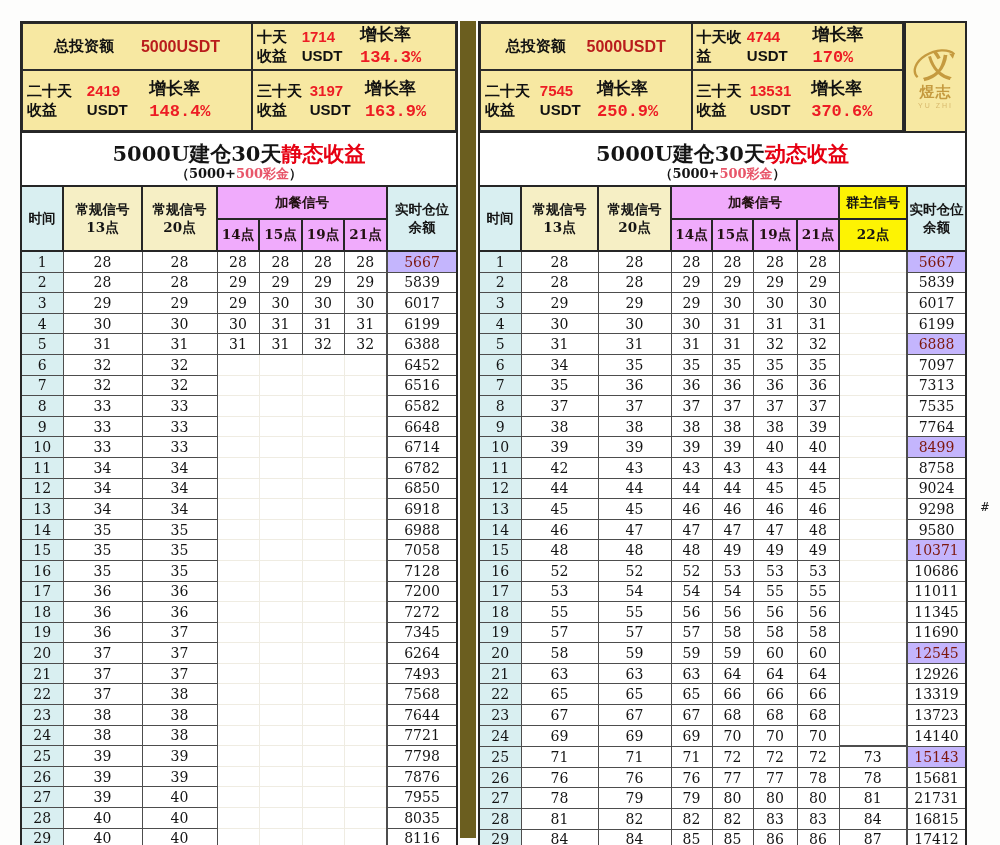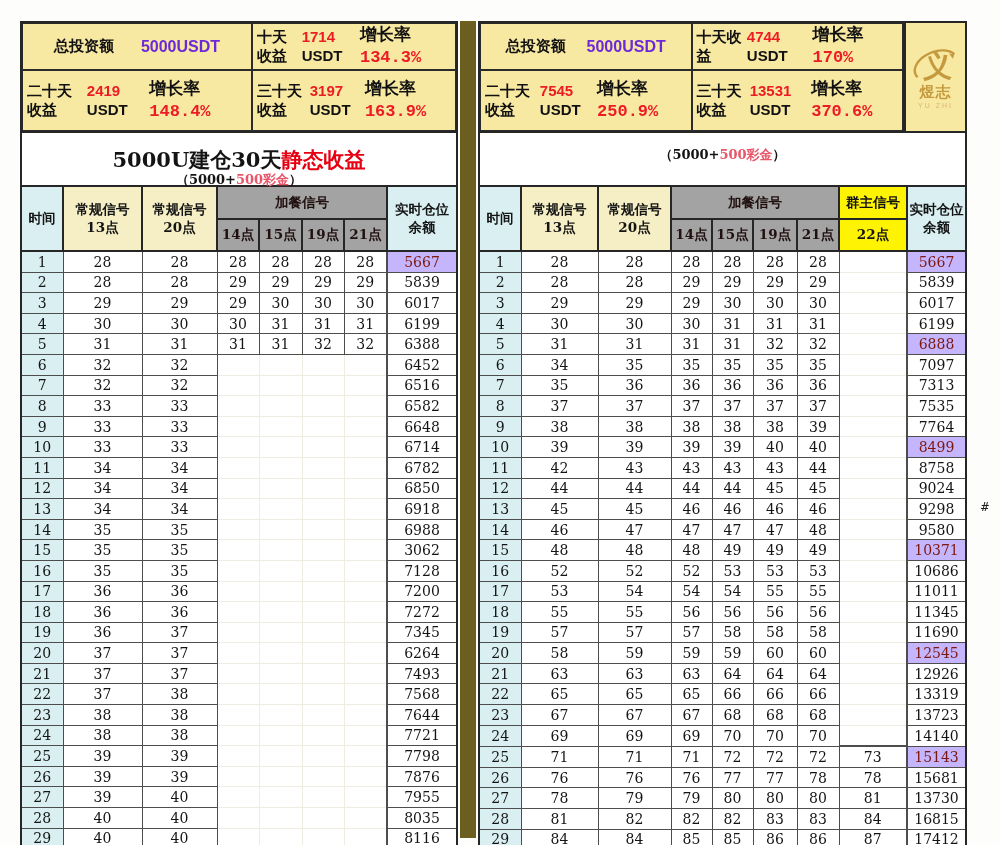--- a/index.html
+++ b/index.html
@@ -11,46 +11,46 @@
   .panel-right{left:478px;width:489px;}
   .divider{position:absolute;left:460px;top:21px;width:16px;height:817px;background:#6b5e1f;}
   
   .summary-wrap{display:flex;width:100%;}
   .summary{display:grid;border:2px solid #262626;background:#f7e8a2;flex:1;
            grid-template-columns:53% 47%;grid-template-rows:47px 61px;}
   .panel-right .summary{grid-template-columns:50% 50%;}
   .sum-cell{border:1px solid #2b2b2b;background:#f7e8a2;display:flex;align-items:center;
             justify-content:space-evenly;padding:0 4px;box-sizing:border-box;}
   .sum-label{font-family:"Liberation Sans",sans-serif;font-weight:bold;font-size:15px;color:#111;}
-  .sum-plain-value{font-family:"Liberation Sans",sans-serif;font-weight:bold;font-size:16px;color:#6d28d9;}
+  .sum-plain-value{font-family:"Liberation Sans",sans-serif;font-weight:bold;font-size:16px;color:#b91c1c;}
   .sum-val-block{display:flex;flex-direction:row;align-items:center;line-height:1.25;}
   .amount-line{font-family:"Liberation Sans",sans-serif;font-weight:bold;font-size:15px;color:#111;}
   .amount-num{color:#ed1c24;}
   .rate-line{font-family:Liberation Mono, monospace;font-weight:bold;font-size:17px;color:#111;}
   .rate-num{color:#ed1c24;}
   .logo-cell{width:62px;box-sizing:border-box;border:2px solid #262626;border-left-width:1px;
              background:#f7e8a2;display:flex;flex-direction:column;align-items:center;justify-content:center;}
   .logo-name{font-weight:bold;font-size:15px;color:#c59a3f;letter-spacing:1px;line-height:1;}
   .logo-latin{font-family:"Liberation Sans",sans-serif;font-size:7px;color:#d8b96d;letter-spacing:2px;margin-top:2px;}
   
   .title-band{border:2px solid #262626;border-top-width:0;border-bottom-width:0;background:#fff;
-              height:52px;box-sizing:border-box;text-align:center;padding-top:14px;}
+              height:52px;box-sizing:border-box;text-align:center;padding-top:8px;}
   .title-line{font-size:21px;font-weight:bold;line-height:1.2;}
   .title-red{color:#e60012;}
   .subtitle-line{font-size:13px;font-weight:bold;line-height:1.2;}
   .subtitle-red{color:#e8566a;}
   
   table.main{border-collapse:collapse;table-layout:fixed;width:100%;height:653px;
              border:2px solid #262626;background:#fff;}
   table.main th{border:2px solid #262626;font-size:13.5px;font-weight:bold;padding:0;line-height:1.3;}
   table.main td{border:1px solid #4d4d4d;text-align:center;font-size:14px;padding:0;height:19.6px;}
   tr.h-top{height:33px;} tr.h-bot{height:32px;}
   .h-cyan{background:#d9eff1;}
   .h-cream{background:#f6efc5;}
-  .h-red{background:#a3a3a3;color:#201010;}
+  .h-red{background:#f0abfc;color:#201010;}
   .h-yellow{background:#fdf303;}
   .t-col{background:#d9eff1;}
   .col-bal{border-left-width:2px !important;}
   .hl{background:#c4b5fd;color:#7c170e;}
   .ghost{border-top-color:#efece2 !important;border-bottom-color:#efece2 !important;
          border-right-color:#efece2 !important;border-left-color:#efece2 !important;}
   td.after-solid{border-left-color:#4d4d4d !important;}
   .ghost-v{border-top-style:none !important;border-bottom-color:#efece2 !important;}
   .thick-top{border-top-width:2px !important;}
   .stray{position:absolute;left:981px;top:499px;font-size:13px;color:#222;
@@ -277,21 +277,21 @@
             <td class="col-bal">6988</td>
           </tr>
           <tr>
             <td class="t-col">15</td>
             <td>35</td>
             <td>35</td>
             <td class="ghost after-solid"></td>
             <td class="ghost"></td>
             <td class="ghost"></td>
             <td class="ghost"></td>
-            <td class="col-bal">3062</td>
+            <td class="col-bal">7058</td>
           </tr>
           <tr>
             <td class="t-col">16</td>
             <td>35</td>
             <td>35</td>
             <td class="ghost after-solid"></td>
             <td class="ghost"></td>
             <td class="ghost"></td>
             <td class="ghost"></td>
             <td class="col-bal">7128</td>
@@ -464,20 +464,21 @@
           <text x="32" y="40" font-size="38" font-weight="bold" fill="#c59a3f" text-anchor="middle" font-family="serif">义</text>
           <path d="M6,42 A27,17 -22 1 1 54,12" stroke="#c59a3f" fill="none" stroke-width="3"></path>
           <path d="M54,12 l-7,-1 5,7 z" fill="#c59a3f"></path>
         </svg>
         <div class="logo-name">煜志</div>
         <div class="logo-latin">YU ZHI</div>
       </div>
     </div>
 
     <div class="title-band">
+      <div class="title-line"><span>5000U建仓30天</span><span class="title-red">动态收益</span></div>
       <div class="subtitle-line"><span>（5000+</span><span class="subtitle-red">500彩金</span><span>）</span></div>
     </div>
 
     <table class="main">
       <colgroup>
         <col style="width:42px">
           <col style="width:77px">
           <col style="width:73px">
         <col style="width:41px">
           <col style="width:41px">
@@ -801,21 +802,21 @@
           </tr>
           <tr>
             <td class="t-col">27</td>
             <td>78</td>
             <td>79</td>
             <td>79</td>
             <td>80</td>
             <td>80</td>
             <td>80</td>
             <td>81</td>
-            <td class="col-bal">13730</td>
+            <td class="col-bal">21731</td>
           </tr>
           <tr>
             <td class="t-col">28</td>
             <td>81</td>
             <td>82</td>
             <td>82</td>
             <td>82</td>
             <td>83</td>
             <td>83</td>
             <td>84</td>

